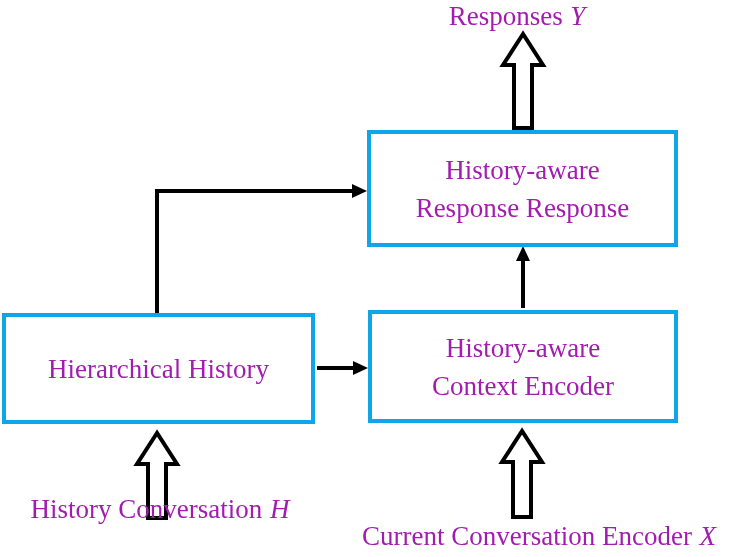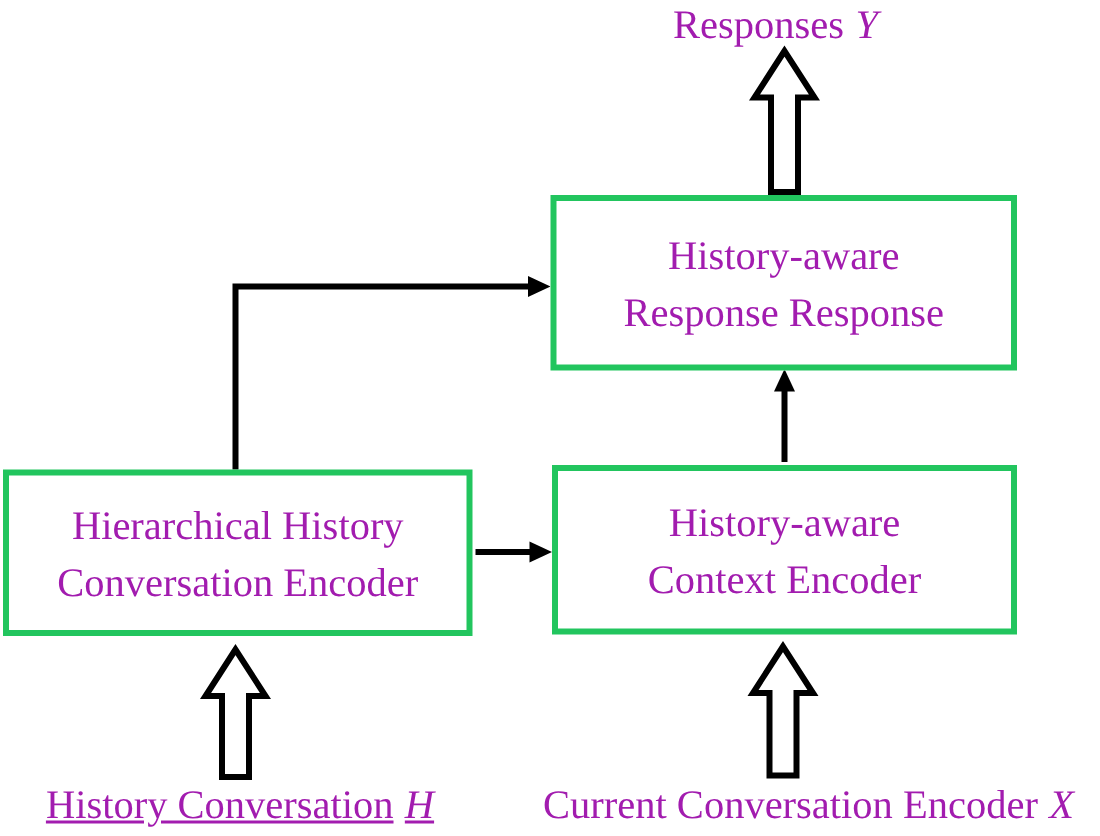--- a/index.html
+++ b/index.html
@@ -19,42 +19,42 @@
   .connector-layer {
     position: absolute;
     left: 0;
     top: 0;
     width: 733px;
     height: 557px;
   }
   .node {
     position: absolute;
     box-sizing: border-box;
-    border: 4px solid #22c55e;
+    border: 4px solid #0ea5e9;
     background: #ffffff;
     display: flex;
     flex-direction: column;
     align-items: center;
     justify-content: center;
     text-align: center;
     font-size: 27px;
     line-height: 38px;
   }
   .node-response-generator { left: 367px; top: 130px; width: 311px; height: 117px; }
   .node-history-encoder    { left: 2px;   top: 313px; width: 313px; height: 111px; }
   .node-context-encoder    { left: 368px; top: 310px; width: 310px; height: 113px; }
   .edge-label {
     position: absolute;
     font-size: 27px;
     line-height: 30px;
     text-align: center;
     white-space: nowrap;
   }
   .label-output  { left: 407px; top: 1px;   width: 220px; }
-  .label-history { left: 0px;   top: 521px; width: 320px; text-decoration: underline; }
+  .label-history { left: 0px;   top: 494px; width: 320px; }
   .label-context { left: 345px; top: 521px; width: 388px; }
   .var {
     font-style: italic;
     margin-left: 0.28em;
   }
 </style>
 </head>
 <body>
 
 <div class="canvas">
@@ -81,21 +81,20 @@
     <span>Responses</span><span class="var">Y</span>
   </div>
 
   <div class="node node-response-generator">
     <div>History-aware</div>
     <div>Response Response</div>
   </div>
 
   <div class="node node-history-encoder">
     <div>Hierarchical History</div>
-    <div>Conversation Encoder</div>
   </div>
 
   <div class="node node-context-encoder">
     <div>History-aware</div>
     <div>Context Encoder</div>
   </div>
 
   <div class="edge-label label-history">
     <span>History Conversation</span><span class="var">H</span>
   </div>

